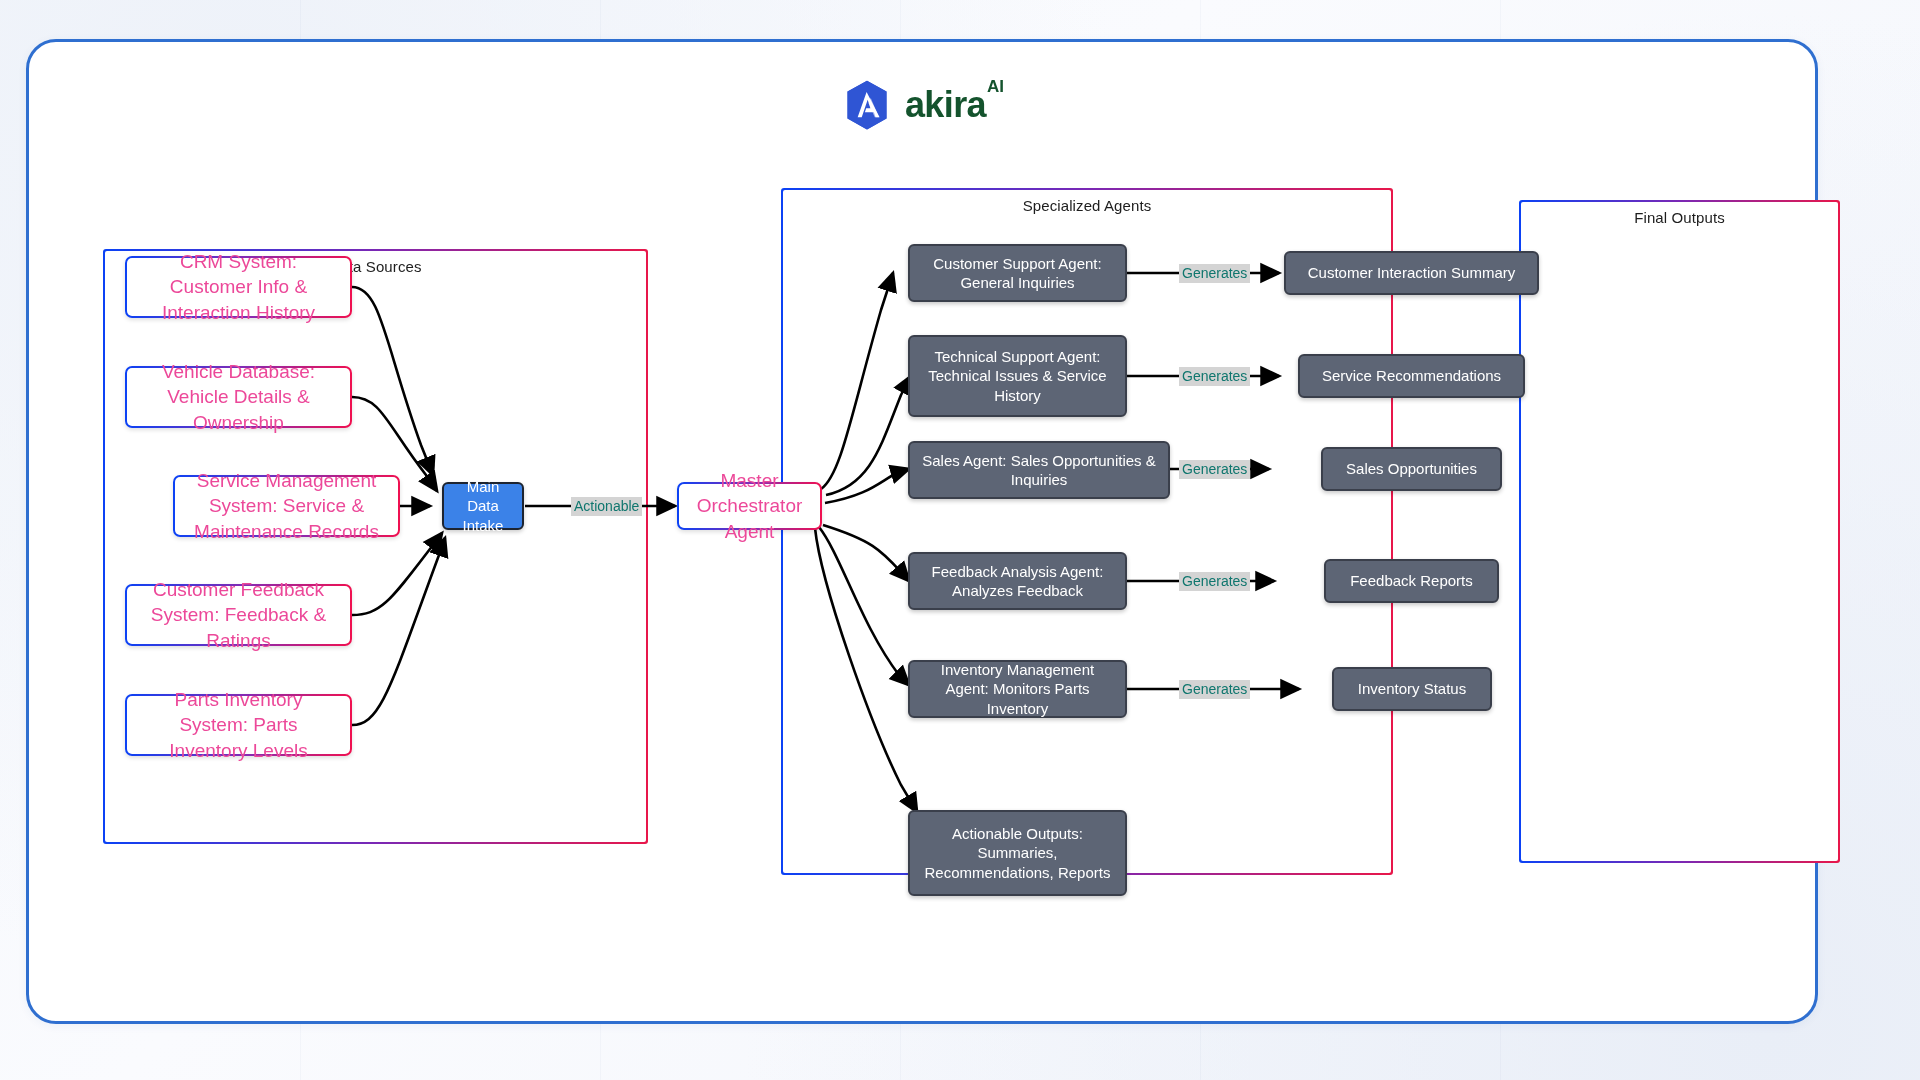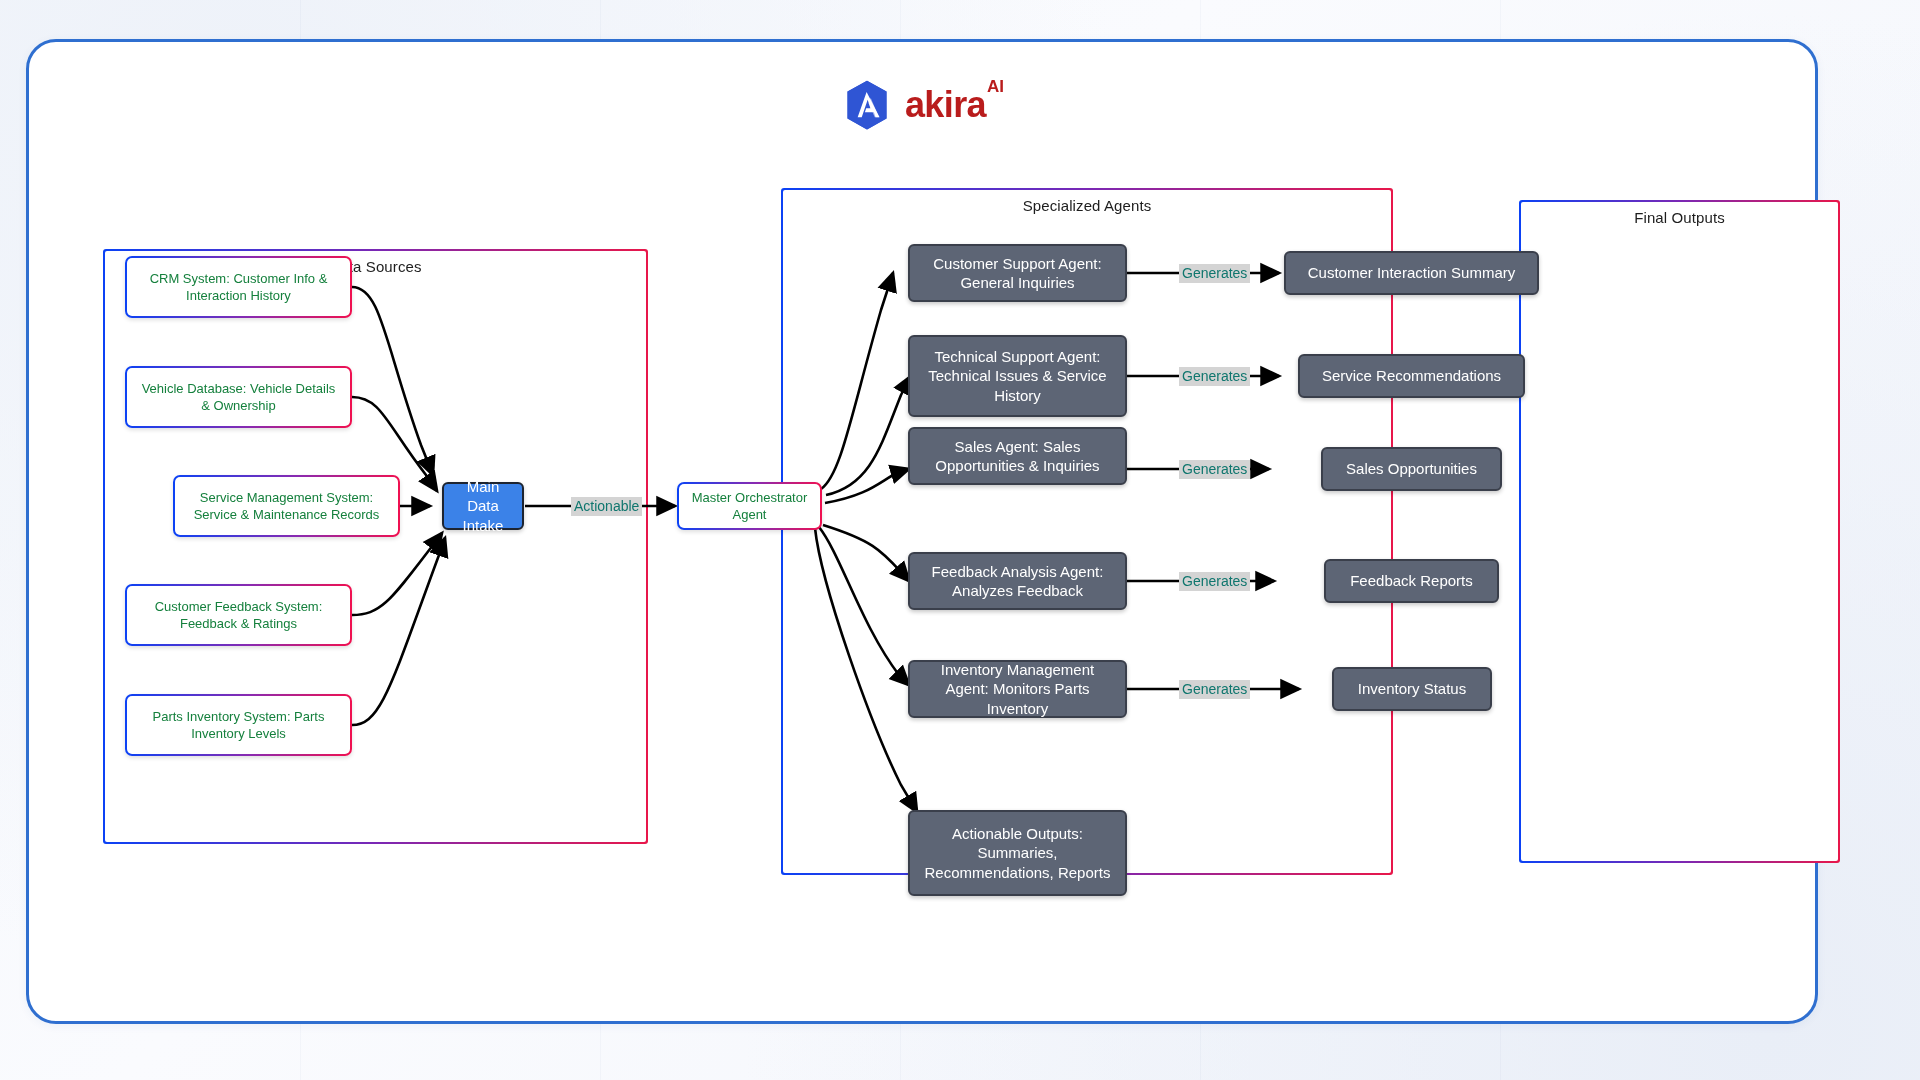--- a/index.html
+++ b/index.html
@@ -21,21 +21,21 @@
   #card{
     position:absolute; left:26px; top:39px; width:1792px; height:985px;
     background:#ffffff; border:3px solid #2f6fd0; border-radius:30px;
     box-shadow:0 2px 10px rgba(40,80,150,.06);
   }
 
   
   #brand{ position:absolute; left:0; right:0; top:33px; height:60px;
           display:flex; align-items:center; justify-content:center; gap:12px; }
   #brand .hex{ width:52px; height:52px; display:block; }
-  #brand .wordmark{ font-size:36px; font-weight:700; color:#b91c1c;
+  #brand .wordmark{ font-size:36px; font-weight:700; color:#14532d;
                     letter-spacing:-.6px; line-height:1; position:relative; }
   #brand .wordmark sup{ font-size:17px; font-weight:700; letter-spacing:0;
                         position:relative; top:-12px; left:1px; }
 
   
   #canvas{ position:absolute; left:52px; top:103px; width:1688px; height:864px;
            background:#ffffff; }
 
   
   .group{ position:absolute; border-radius:3px; background:#fff;
@@ -55,21 +55,21 @@
   .node{ position:absolute; display:flex; align-items:center;
          justify-content:center; text-align:center; border-radius:5px;
          font-size:15px; line-height:1.30; padding:6px 10px; }
 
   
   .n-src{ background:linear-gradient(90deg,#0b42f5 0%, #8a2ab0 55%, #f01050 100%);
           padding:2px; border-radius:7px;
           box-shadow:0 2px 4px rgba(0,0,0,.13); }
   .n-src > span{ display:flex; width:100%; height:100%; background:#fff;
                  border-radius:5px; align-items:center; justify-content:center;
-                 text-align:center; color:#15803d; font-size:13px;
+                 text-align:center; color:#ec4899; font-size:19px;
                  line-height:1.32; padding:4px 12px; }
 
   
   .n-blue{ background:#3b82e8; border:2px solid #1d2430; border-radius:6px;
            color:#ffffff; font-size:15px;
            box-shadow:0 2px 4px rgba(0,0,0,.2); }
 
   
   .n-dark{ background:#5d6575; border:2px solid #3a3f4b; border-radius:6px;
            color:#ffffff; font-size:15px;
@@ -184,21 +184,21 @@
       <div class="node n-src" style="left:596px; top:337px; width:145px; height:48px;">
         <span>Master Orchestrator Agent</span>
       </div>
 
       <div class="node n-dark" style="left:827px; top:99px; width:219px; height:58px;">
         <span>Customer Support Agent: General Inquiries</span>
       </div>
       <div class="node n-dark" style="left:827px; top:190px; width:219px; height:82px;">
         <span>Technical Support Agent: Technical Issues &amp; Service History</span>
       </div>
-      <div class="node n-dark" style="left:827px; top:282px; width:219px; height:58px;">
+      <div class="node n-dark" style="left:827px; top:296px; width:262px; height:58px;">
         <span>Sales Agent: Sales Opportunities &amp; Inquiries</span>
       </div>
       <div class="node n-dark" style="left:827px; top:407px; width:219px; height:58px;">
         <span>Feedback Analysis Agent: Analyzes Feedback</span>
       </div>
       <div class="node n-dark" style="left:827px; top:515px; width:219px; height:58px;">
         <span>Inventory Management Agent: Monitors Parts Inventory</span>
       </div>
 
       <div class="edge-label" style="left:1098px; top:119px;">Generates</div>

